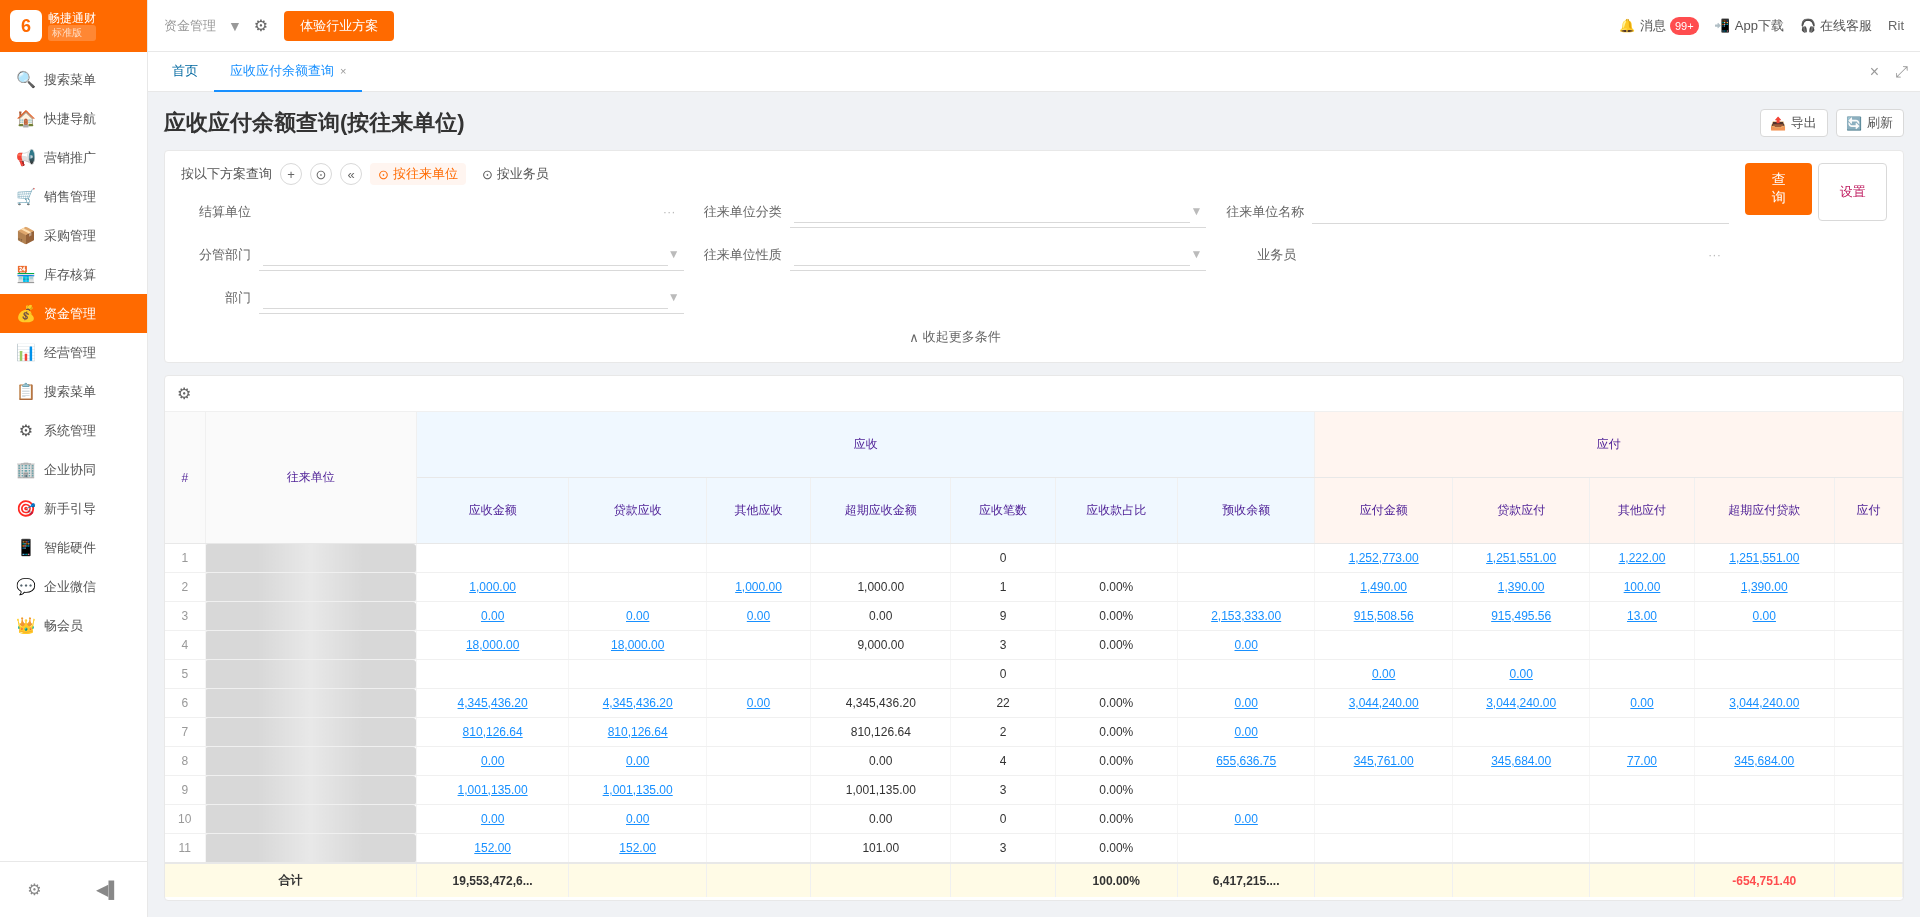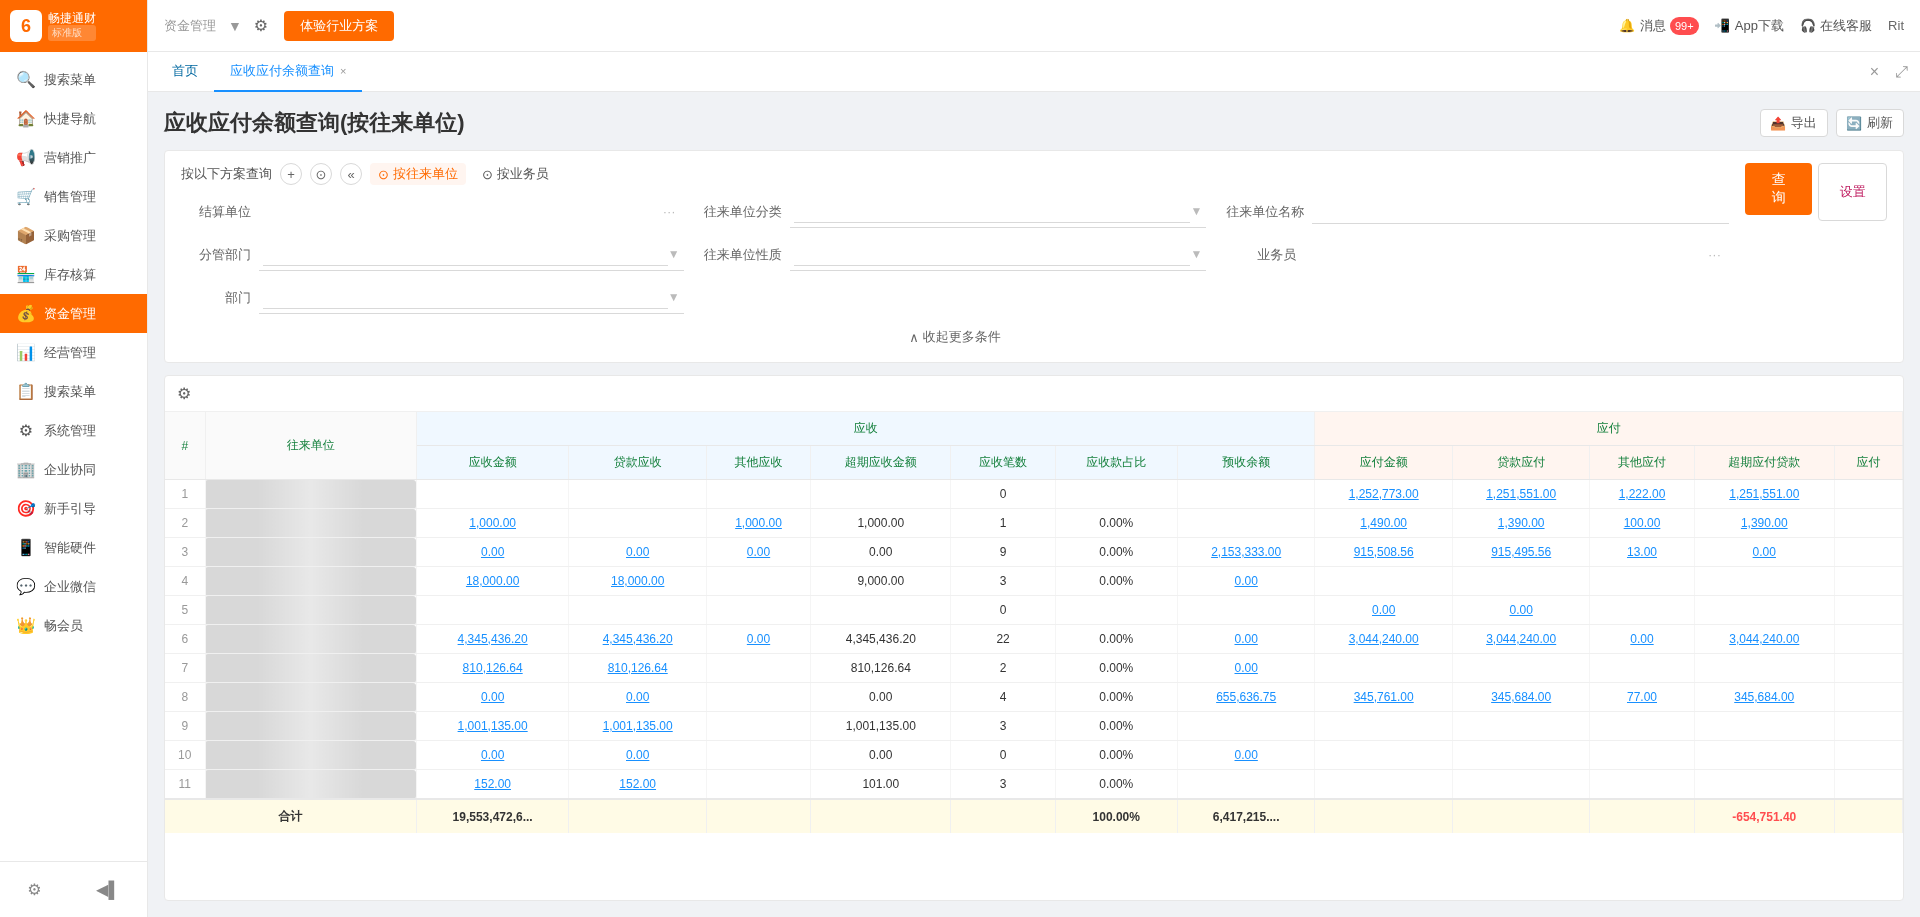--- a/index.html
+++ b/index.html
@@ -140,21 +140,21 @@
     }
     .table-settings-icon { color: #666; font-size: 16px; cursor: pointer; }
     .data-table {
       flex: 1; overflow: auto;
     }
     table {
       width: 100%; border-collapse: collapse; font-size: 12px;
     }
     thead tr th {
       background: #fafafa; border-bottom: 1px solid #e8e8e8; border-right: 1px solid #f0f0f0;
-      padding: 8px 10px; text-align: center; font-weight: normal; color: #15803d; white-space: nowrap;
+      padding: 24px 10px; text-align: center; font-weight: normal; color: #4c1d95; white-space: nowrap;
       position: sticky; top: 0; z-index: 2;
     }
     thead tr:first-child th { background: #fafafa; }
     tbody tr td {
       border-bottom: 1px solid #f0f0f0; border-right: 1px solid #f5f5f5;
       padding: 7px 10px; text-align: center; white-space: nowrap; color: #333;
     }
     td.link-cell { color: #1890ff; text-decoration: underline; cursor: pointer; }
     td.blurred {
       background: #e0e0e0; border-radius: 3px; color: transparent; user-select: none;

